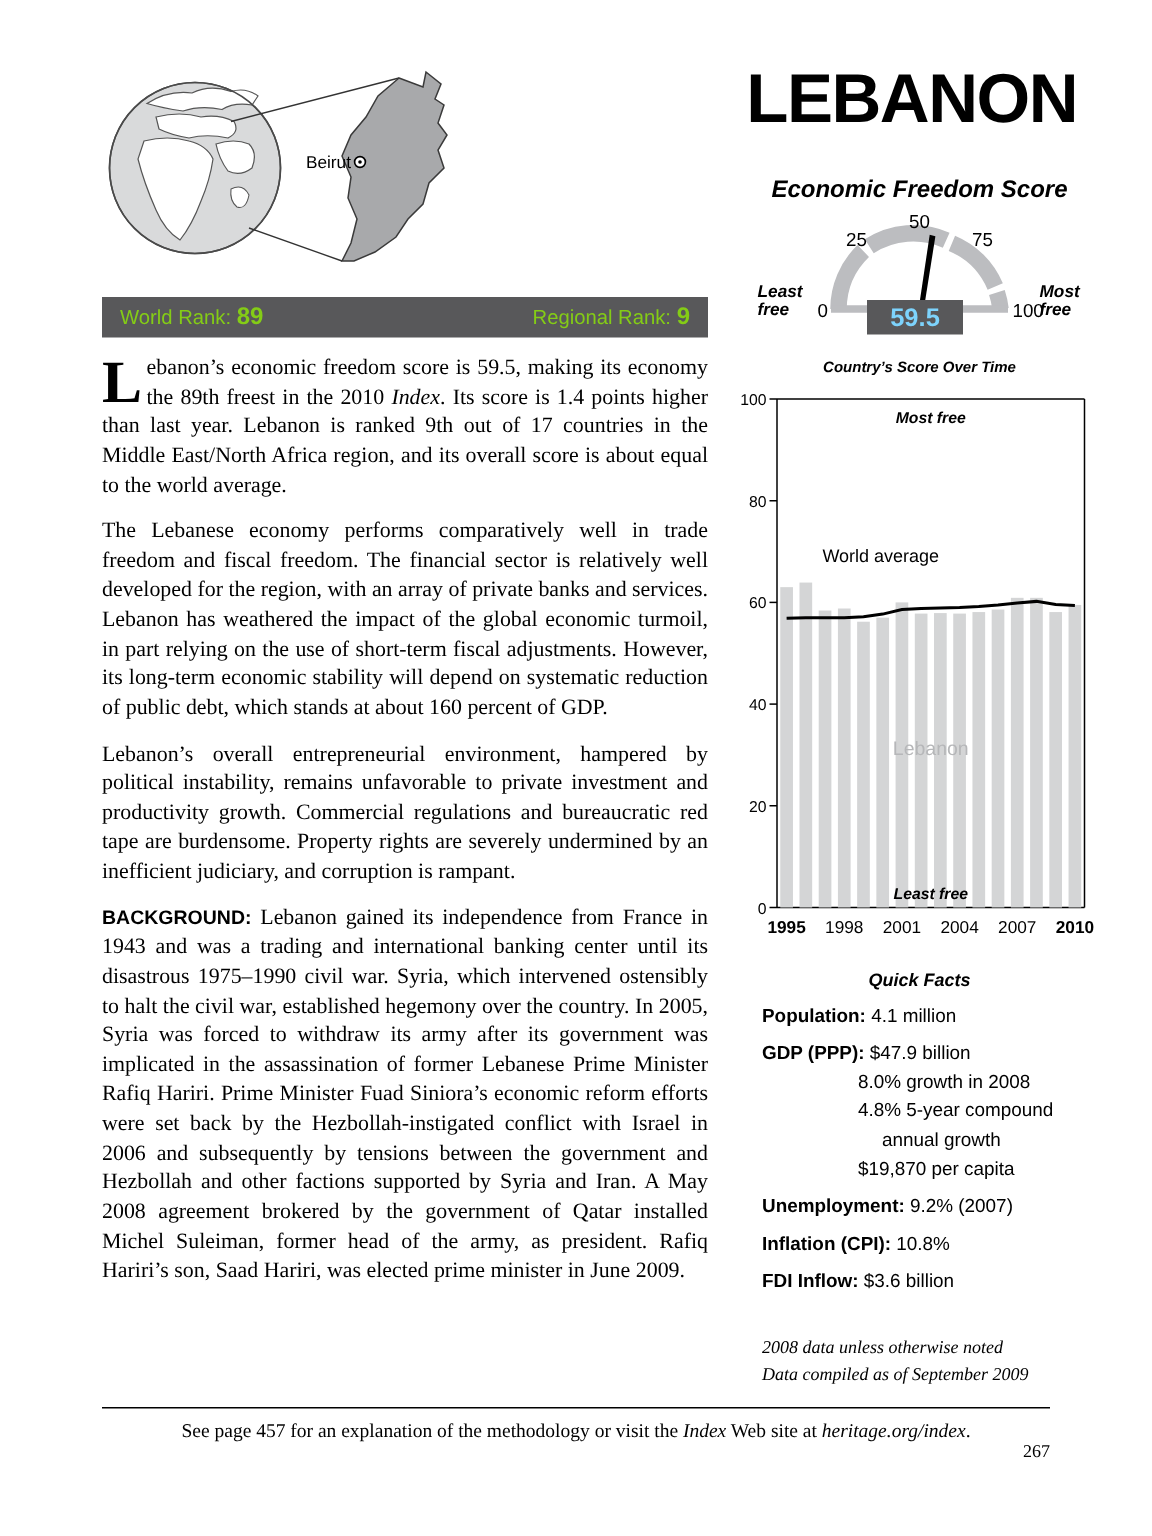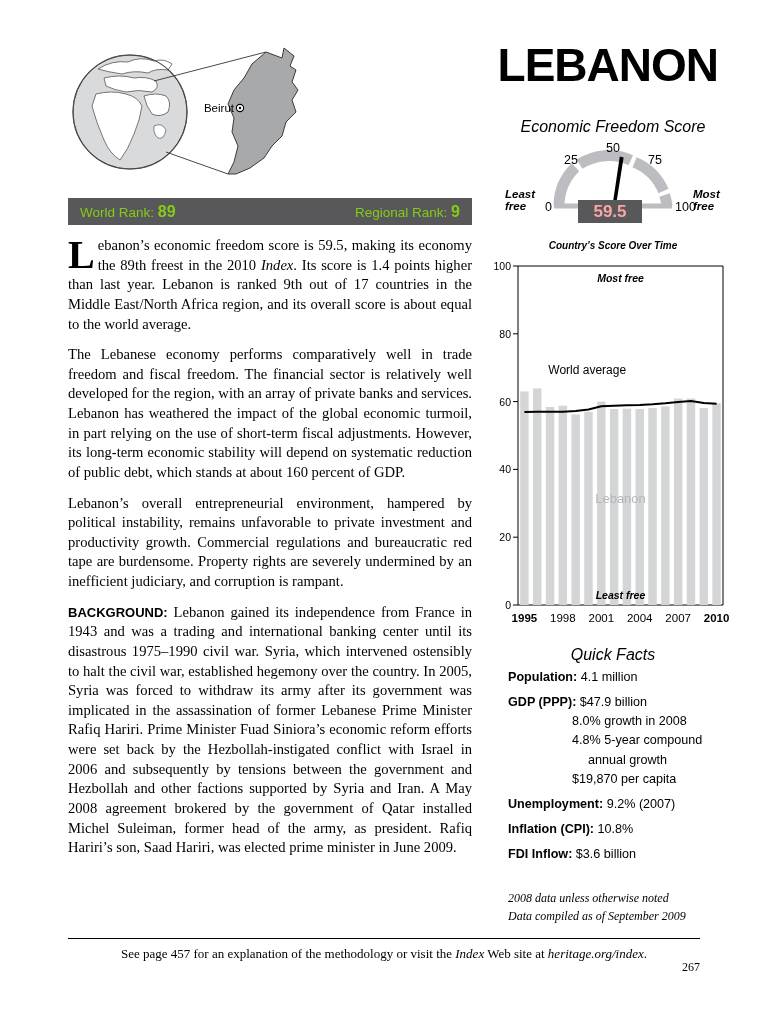--- a/index.html
+++ b/index.html
@@ -39,44 +39,44 @@
   
   .country-title{
     position:absolute;right:50px;top:38px;
     font-family:"Liberation Sans",sans-serif;
     font-weight:bold;font-size:46px;letter-spacing:-1px;
     text-align:right;width:300px;
   }
 
   .efs-title{
     position:absolute;left:497px;top:118px;width:232px;text-align:center;
-    font-family:"Liberation Sans",sans-serif;font-style:italic;font-weight:normal;
+    font-family:"Liberation Sans",sans-serif;font-style:italic;font-weight:bold;
     font-size:16px;
   }
   .gauge{position:absolute;left:497px;top:138px;width:232px;height:90px;}
   .gauge svg{display:block;}
   .gauge-score{
     position:absolute;left:578px;top:200px;width:64px;height:23px;
-    background:#58585a;color:#fca5a5;
+    background:#58585a;color:#7dd3fc;
     font-family:"Liberation Sans",sans-serif;font-weight:bold;font-size:17px;
     display:flex;align-items:center;justify-content:center;
   }
 
   .chart-title{
     position:absolute;left:497px;top:240px;width:232px;text-align:center;
     font-family:"Liberation Sans",sans-serif;font-style:italic;font-weight:bold;
     font-size:10px;
   }
   .chart{position:absolute;left:490px;top:258px;width:240px;height:375px;}
   .chart svg{display:block;}
 
   .qf-title{
     position:absolute;left:497px;top:646px;width:232px;text-align:center;
-    font-family:"Liberation Sans",sans-serif;font-style:italic;font-weight:normal;
-    font-size:16px;
+    font-family:"Liberation Sans",sans-serif;font-style:italic;font-weight:bold;
+    font-size:12px;
   }
   .qf{
     position:absolute;left:508px;top:668px;width:225px;
     font-family:"Liberation Sans",sans-serif;font-size:12.6px;line-height:1.52;
   }
   .qf .row{margin-bottom:6px;}
   .qf .k{font-weight:bold;}
   .qf .sub{display:block;margin-left:64px;}
   .qf .sub.ind{margin-left:80px;}
   .qf .note{

